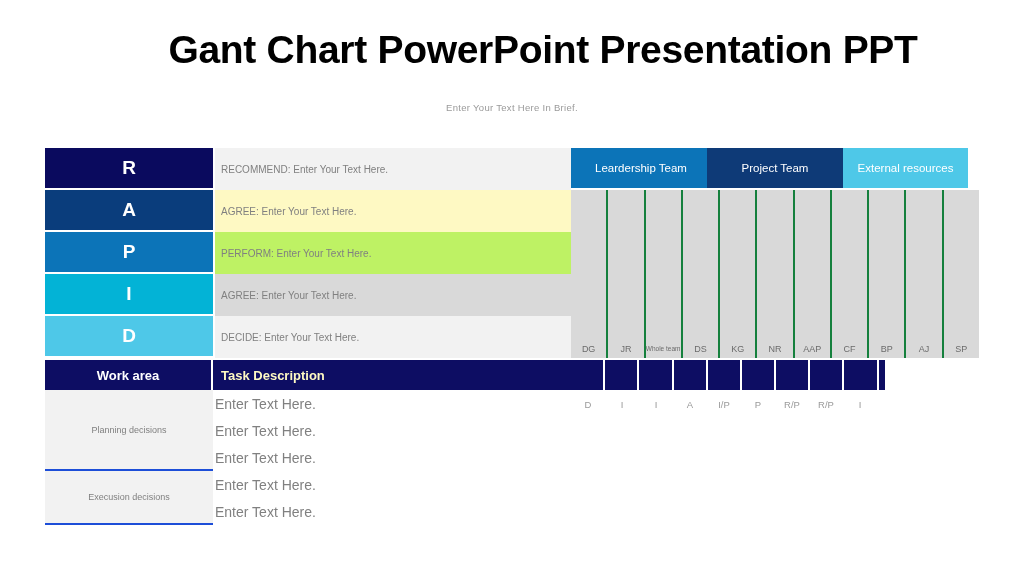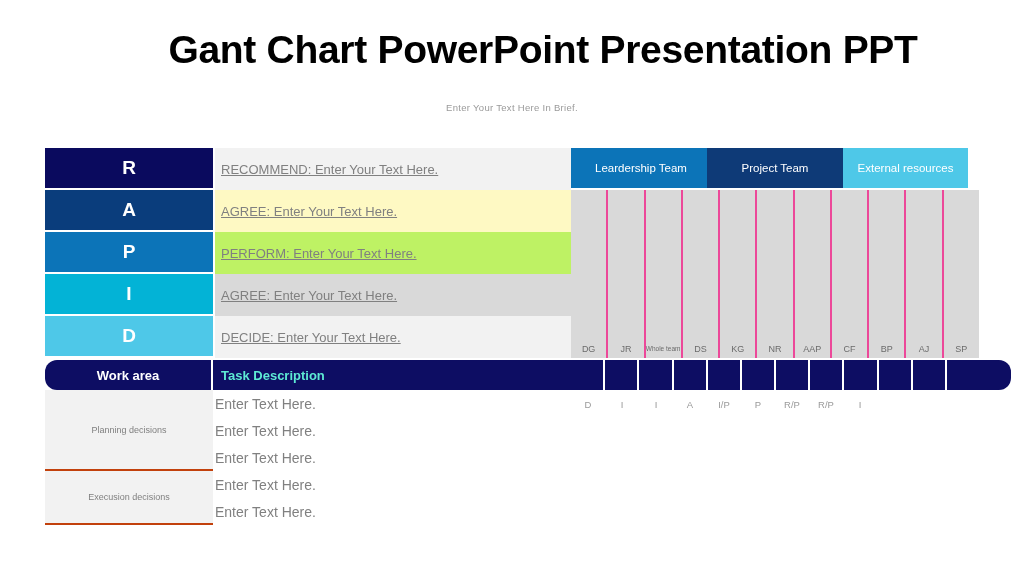--- a/index.html
+++ b/index.html
@@ -73,24 +73,23 @@
   }
   .rapid-desc {
     position: absolute;
     left: 170px;
     top: 0;
     width: 356px;
     height: 42px;
     box-sizing: border-box;
     padding-left: 6px;
     color: #808080;
-    font-size: 13px;
-    display: flex;
-    align-items: center;
-    text-decoration: underline;
+    font-size: 10px;
+    display: flex;
+    align-items: center;
   }
 
   
   .team-header {
     position: absolute;
     top: 0;
     height: 42px;
     box-sizing: border-box;
     color: #ffffff;
     font-size: 11.5px;
@@ -106,45 +105,44 @@
     left: 526px;
     top: 42px;
     width: 408px;
     height: 168px;
     display: flex;
   }
   .grid-col {
     flex: 1 1 0;
     background: #d9d9d9;
     box-sizing: border-box;
-    border-right: 2px solid #ec4899;
+    border-right: 2px solid #15803d;
     position: relative;
   }
   .grid-col:last-child { border-right: none; }
   .grid-col-label {
     position: absolute;
     left: 0;
     right: 0;
     bottom: 4px;
     text-align: center;
     font-size: 9px;
     color: #6b6b6b;
     line-height: 1.05;
   }
   .grid-col-label.small { font-size: 6.5px; bottom: 5px; }
 
   
   #navy-bar {
     position: absolute;
     left: 0;
     top: 212px;
-    width: 966px;
+    width: 840px;
     height: 30px;
     background: #0d0d63;
-    border-radius: 12px;
   }
   #work-area-head {
     position: absolute;
     left: 0;
     top: 0;
     width: 168px;
     height: 30px;
     box-sizing: border-box;
     border-right: 2px solid #ffffff;
     color: #ffffff;
@@ -155,21 +153,21 @@
     justify-content: center;
   }
   #task-desc-head {
     position: absolute;
     left: 170px;
     top: 0;
     width: 356px;
     height: 30px;
     box-sizing: border-box;
     padding-left: 6px;
-    color: #5eead4;
+    color: #fef9c3;
     font-size: 13px;
     font-weight: bold;
     display: flex;
     align-items: center;
   }
   #navy-bar-cols {
     position: absolute;
     left: 526px;
     top: 0;
     width: 408px;
@@ -190,21 +188,21 @@
     top: 242px;
     width: 934px;
     height: 142px;
   }
   .work-group {
     position: absolute;
     left: 0;
     width: 168px;
     box-sizing: border-box;
     background: #f2f2f2;
-    border-bottom: 2px solid #c2410c;
+    border-bottom: 2px solid #1d4ed8;
     color: #808080;
     font-size: 9px;
     display: flex;
     align-items: center;
     justify-content: center;
   }
   .task-line {
     position: absolute;
     left: 170px;
     width: 356px;

